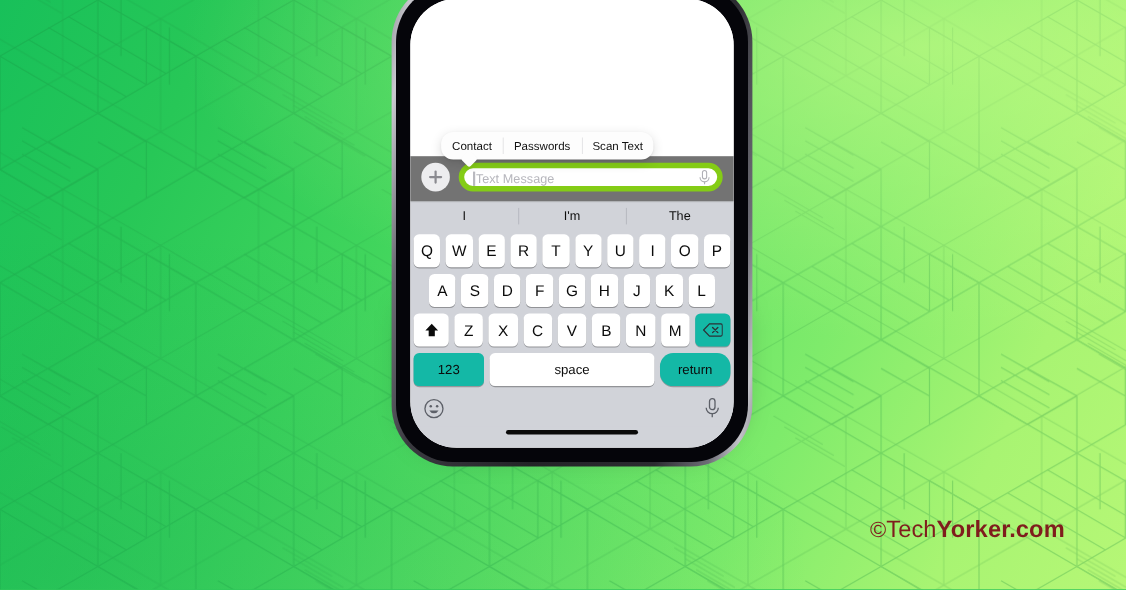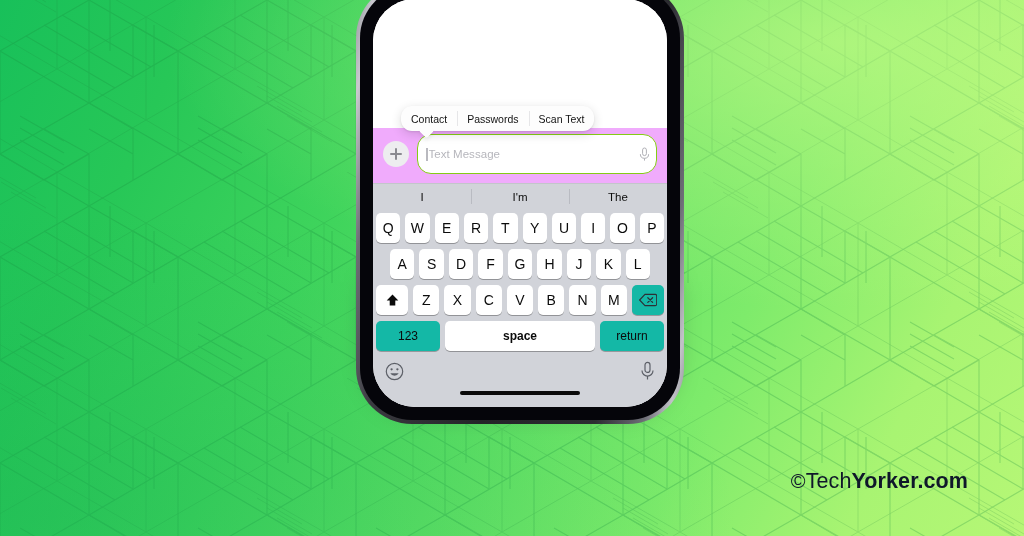--- a/index.html
+++ b/index.html
@@ -34,21 +34,21 @@
       radial-gradient(110% 95% at 6% 96%, rgba(20,175,85,.35) 0%, rgba(20,175,85,0) 60%);
     pointer-events: none;
   }
 
   
   .watermark {
     position: absolute;
     right: 56px; bottom: 42px;
     font-size: 21.5px;
     letter-spacing: .1px;
-    color: #0f172a;
+    color: #7f1d1d;
     white-space: nowrap;
     font-weight: 400;
   }
   .watermark .wm-strong { font-weight: 700; }
   .watermark .wm-c { font-size: 20px; }
 
   
   .phone-wrap {
     position: absolute;
     left: 356px; top: -18px;
@@ -89,21 +89,21 @@
 
   
   .conversation {
     flex: 1 1 auto;
     background: #ffffff;
   }
 
   
   .input-region {
     position: relative;
-    background: #f0abfc;
+    background: #737373;
     padding: 6px 10px 9px 10px;
     flex: 0 0 auto;
   }
   .input-row {
     display: flex;
     align-items: center;
     gap: 8px;
   }
   .plus-btn {
     width: 26px; height: 26px;
@@ -116,26 +116,26 @@
     content: "";
     position: absolute;
     background: #8a8a90;
     border-radius: 1px;
   }
   .plus-btn::before { left: 7px; right: 7px; top: 12px; height: 2px; }
   .plus-btn::after { top: 7px; bottom: 7px; left: 12px; width: 2px; }
 
   .text-field {
     flex: 1 1 auto;
-    height: 40px;
-    border: 1px solid #84cc16;
+    height: 26px;
+    border: 5px solid #84cc16;
     border-radius: 14px;
     background: #fff;
     display: flex;
-    align-items: center;
+    align-items: flex-end;
     padding: 0 6px 0 8px;
     position: relative;
   }
   .caret {
     width: 1.5px; height: 13px;
     background: #b9b9bf;
     margin-right: 1px;
     flex: 0 0 auto;
   }
   .placeholder {
@@ -237,22 +237,22 @@
     flex: 1 1 0;
     min-width: 0;
   }
   .key.gray {
     background: #14b8a6;
     box-shadow: 0 1px 0 rgba(0,0,0,.28);
   }
   .key.shift { flex: 0 0 32px; }
   .key.del { flex: 0 0 32px; }
   .key.num { flex: 0 0 64px; font-size: 12px; }
-  .key.ret { flex: 0 0 64px; font-size: 12px; }
-  .key.space { flex: 1 1 auto; font-size: 12px; font-weight: bold; }
+  .key.ret { flex: 0 0 64px; font-size: 12px; border-radius: 12px; }
+  .key.space { flex: 1 1 auto; font-size: 12px; }
 
   .kb-bottom {
     height: 32px;
     display: flex;
     align-items: center;
     justify-content: space-between;
     padding: 0 12px 2px 12px;
   }
 
   .home-bar-wrap {

